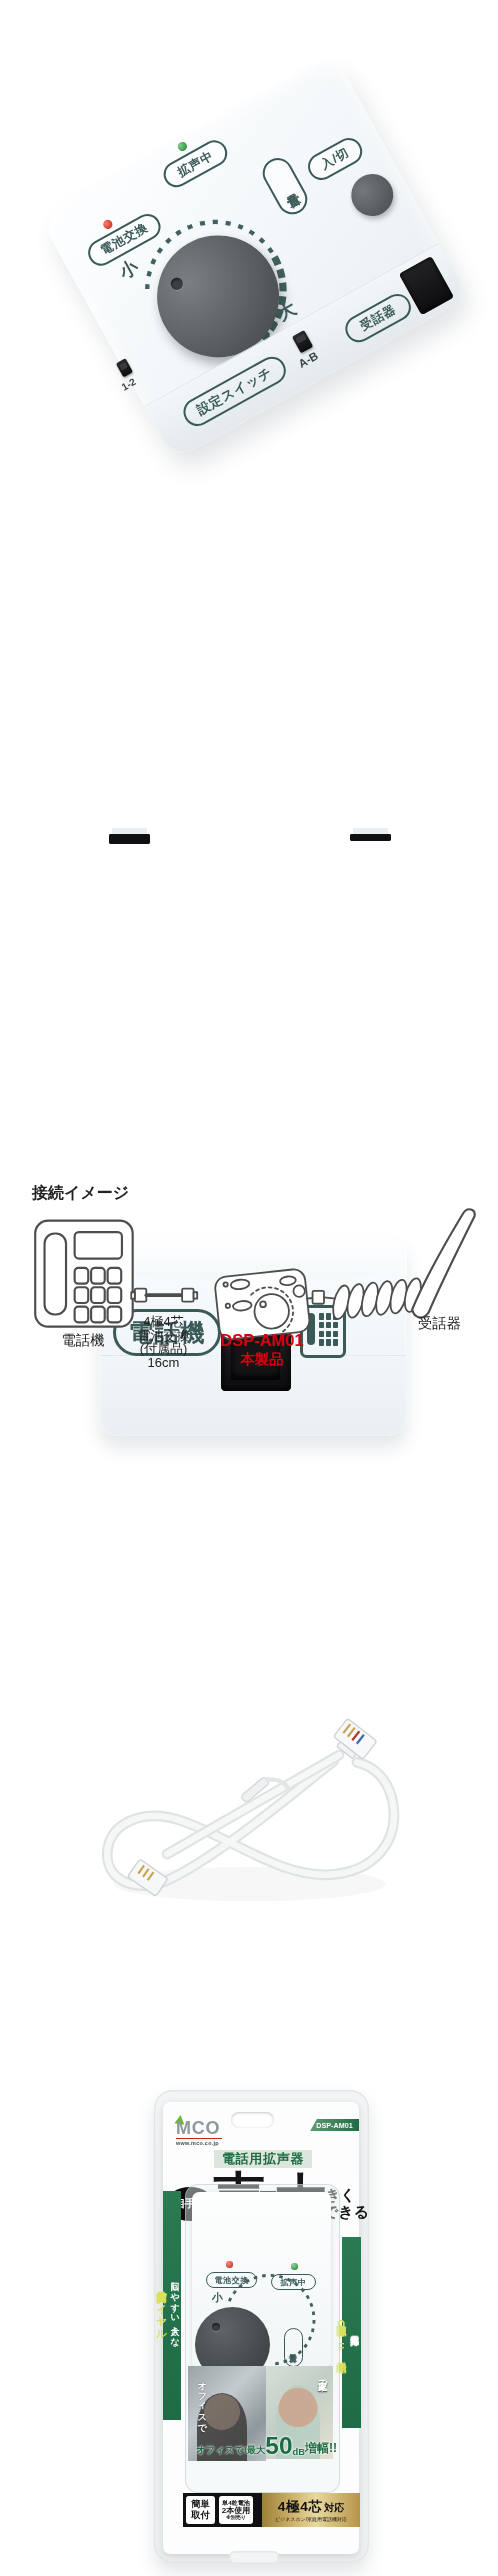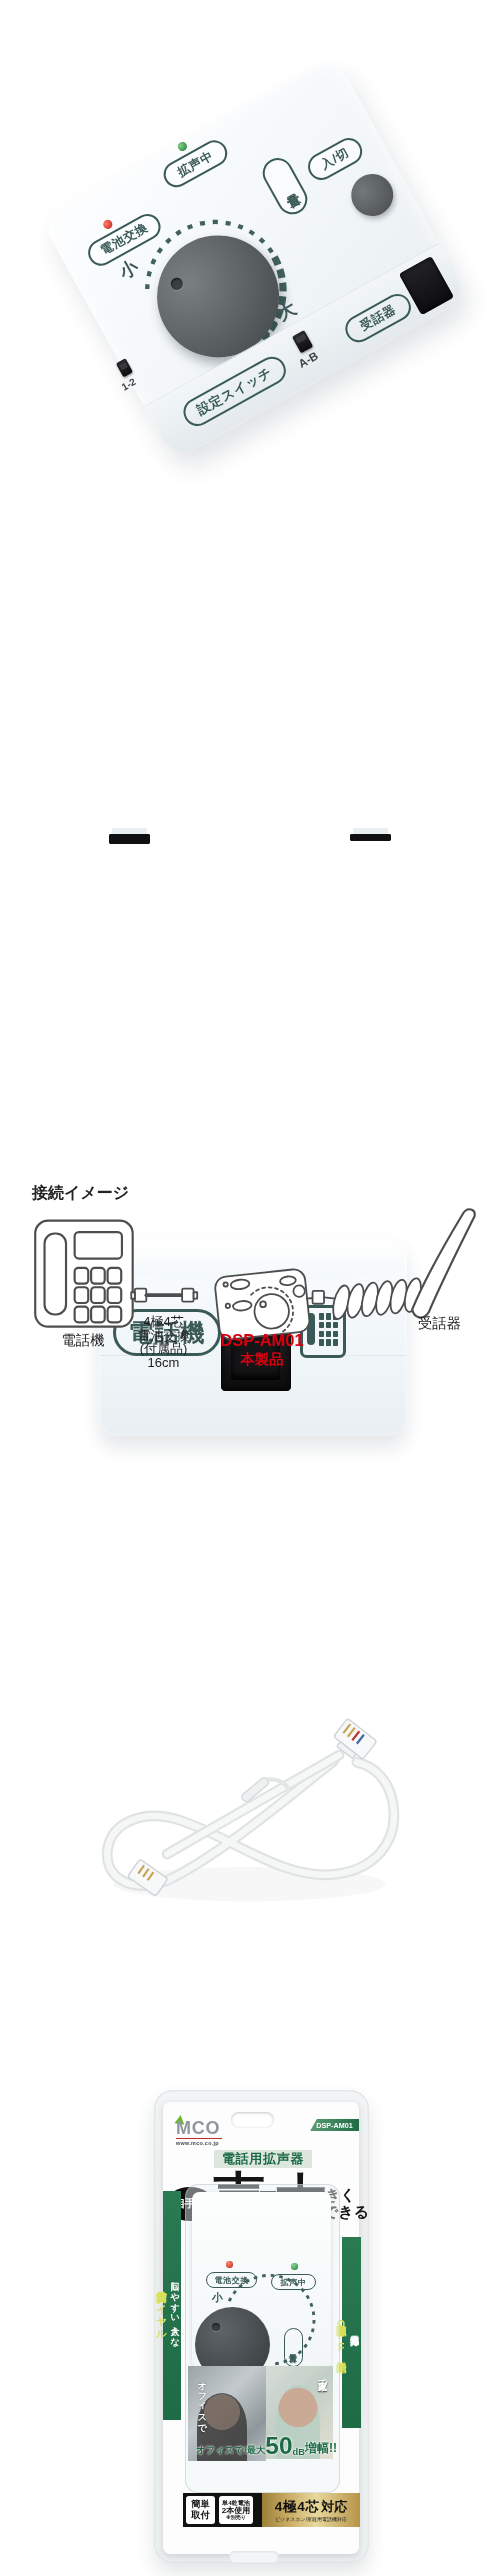--- a/index.html
+++ b/index.html
@@ -368,20 +368,20 @@
     <span>取付</span>
   </div>
   <div class="badge" style="left:219px;top:2496px;width:34px;height:28px;">
     <span style="font-size:6.1px;">単4乾電池</span>
     <span style="font-size:8px;">2本使用</span>
     <span style="font-size:5px;">※別売り</span>
   </div>
   <div class="bbar-gold">
     <div style="display:flex;align-items:baseline;gap:1.4px;">
       <span style="font-size:13.6px;font-weight:bold;letter-spacing:0.7px;">4極4芯</span>
-      <span style="font-size:13px;font-weight:bold;font-family:Liberation Mono, monospace;">対応</span>
+      <span style="font-size:10px;font-weight:bold;font-family:Liberation Mono, monospace;">対応</span>
     </div>
     <div style="font-size:5px;margin-top:0.7px;">ビジネスホン/家庭用電話機対応</div>
   </div>
   <div class="tab-bottom"></div>
 
 </div>
 
 
 </body></html>

